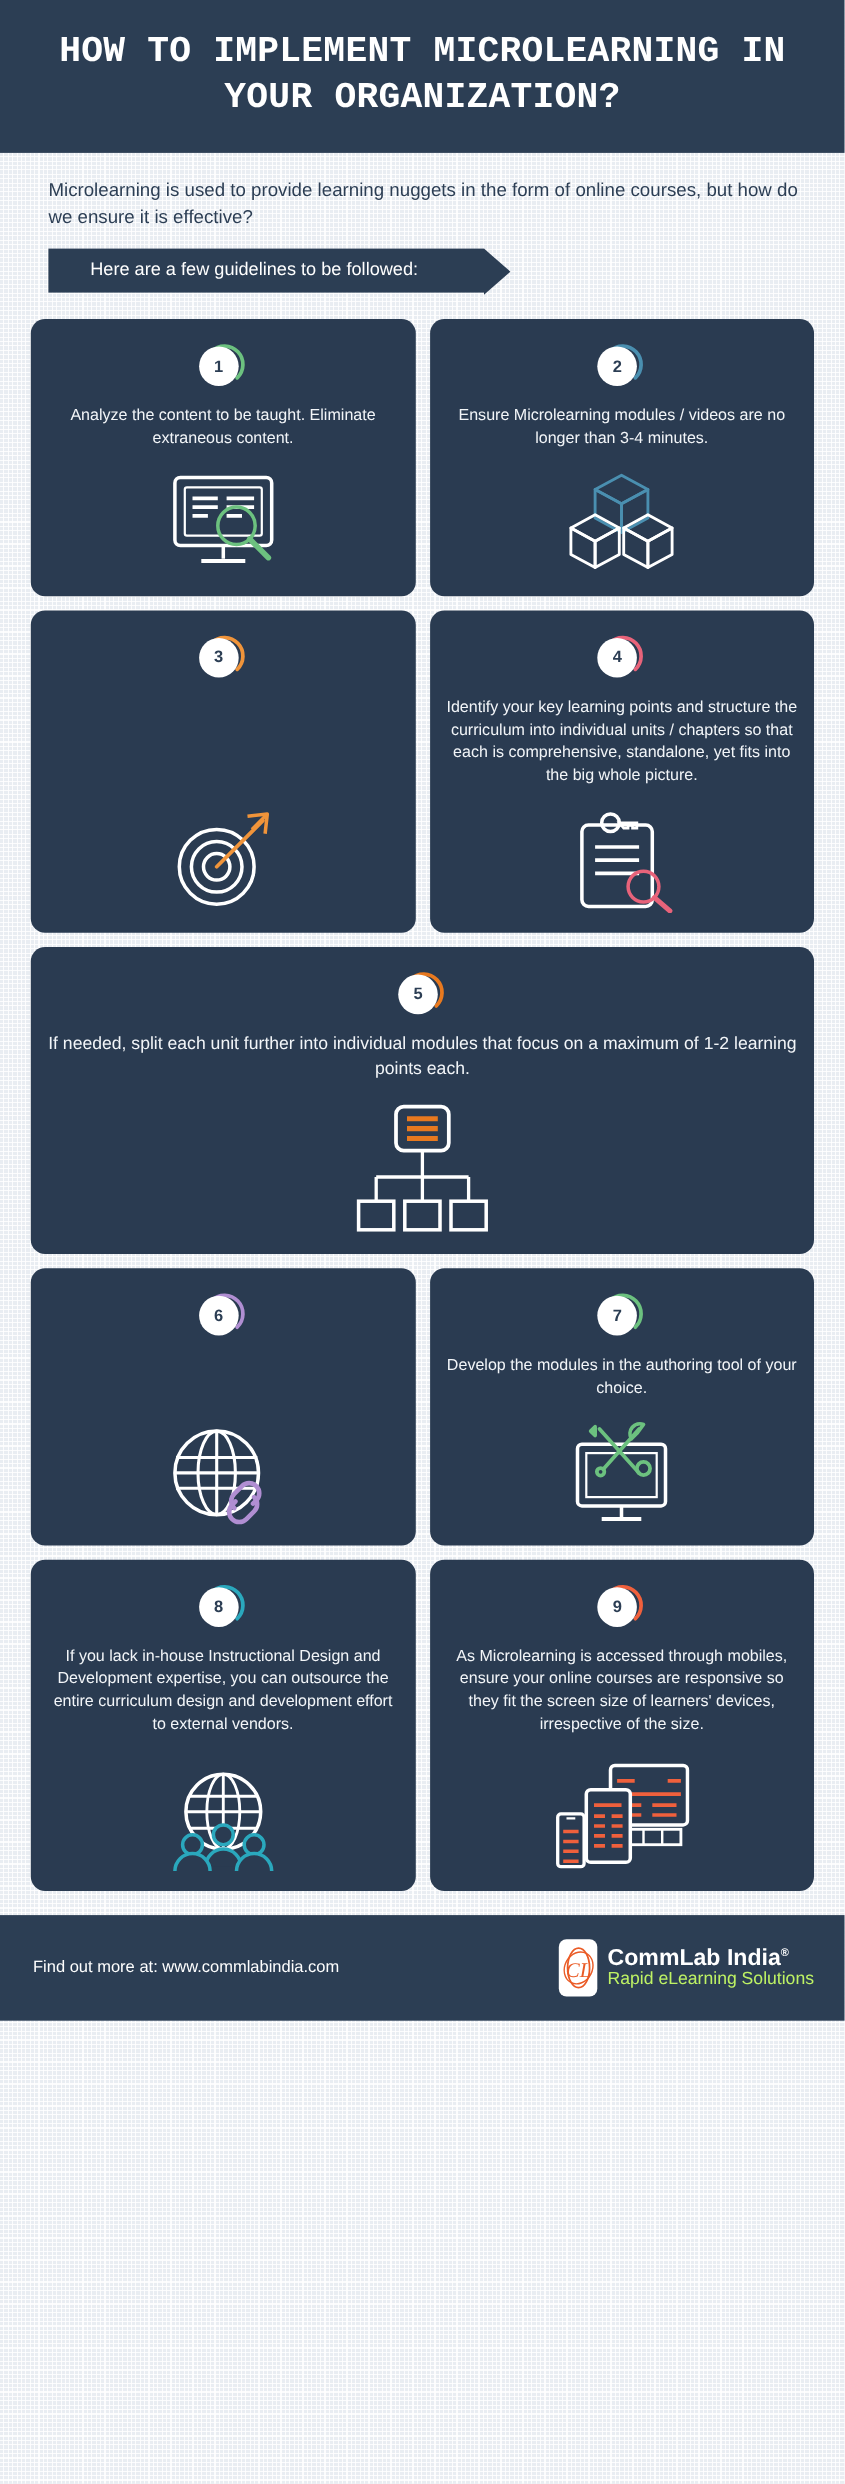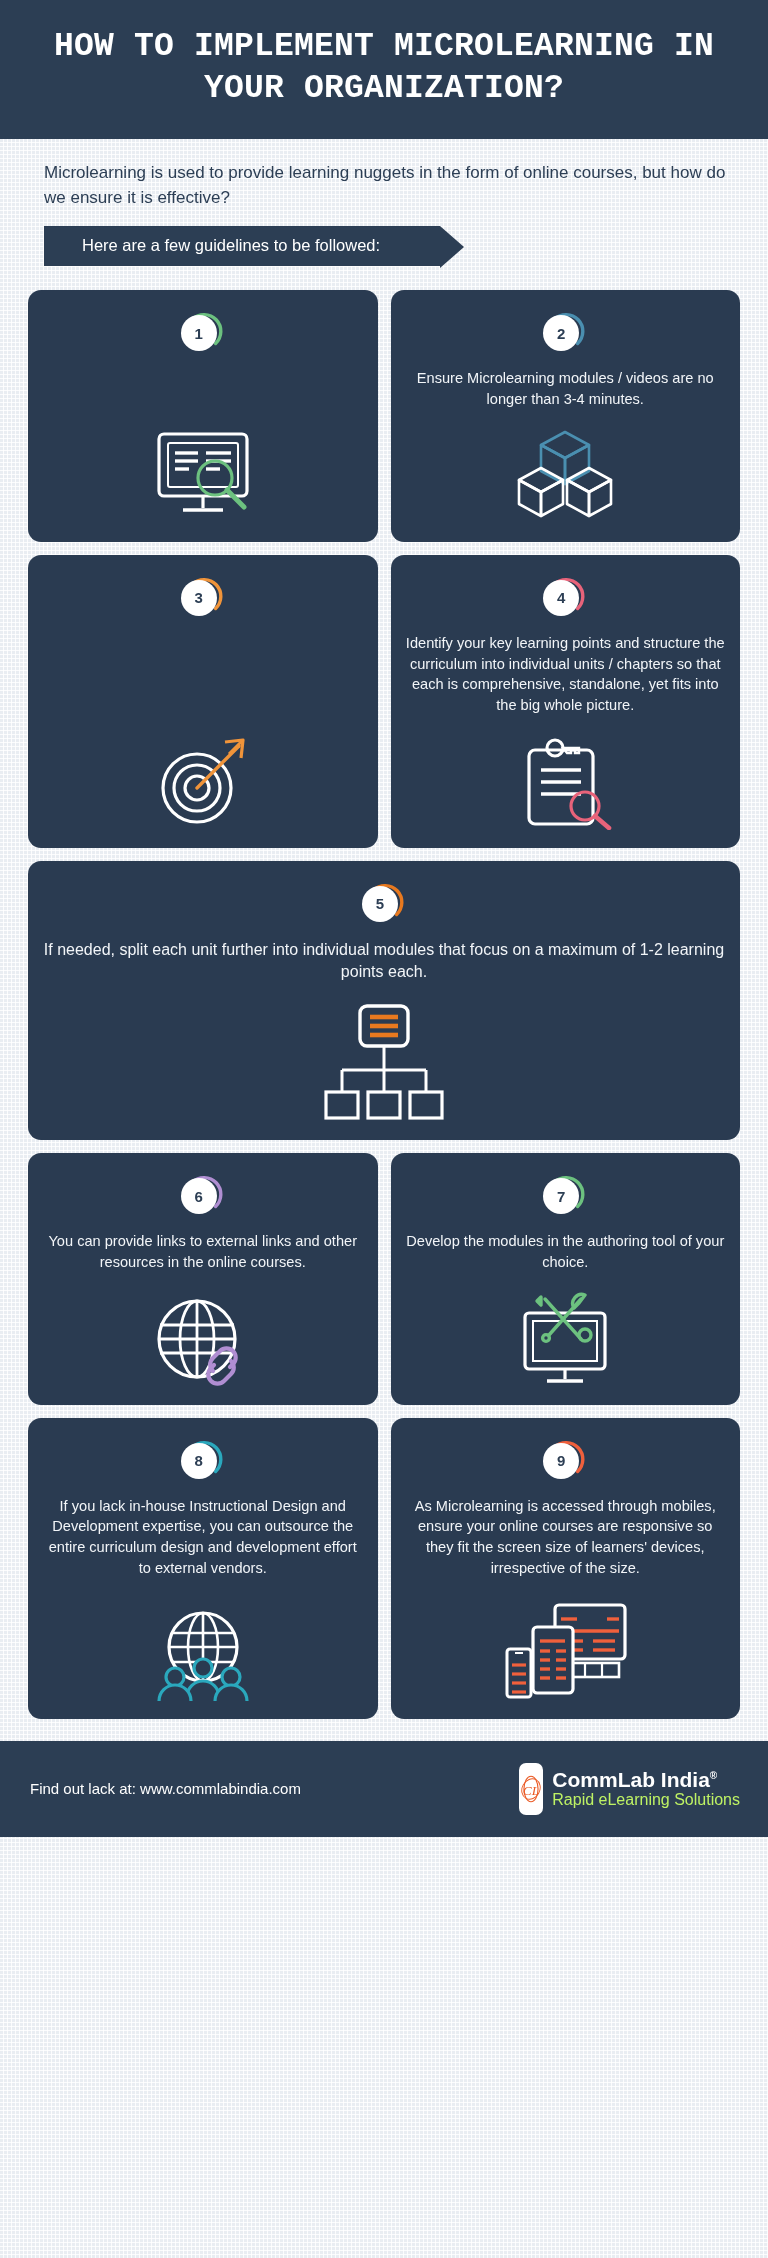--- a/index.html
+++ b/index.html
@@ -136,21 +136,21 @@
     align-items: center;
     justify-content: space-between;
     padding: 0 28px 0 30px;
   }
   .footer-text {
     color: #ffffff;
     font-size: 15px;
   }
   .logo { display: flex; align-items: center; gap: 9px; }
   .logo-mark {
-    width: 24px; height: 52px;
+    width: 35px; height: 52px;
     background: #ffffff;
     border-radius: 7px;
     display: flex; align-items: center; justify-content: center;
   }
   .logo-txt { line-height: 1.1; }
   .logo-name {
     color: #ffffff;
     font-size: 21px;
     font-weight: bold;
     white-space: nowrap;
@@ -181,20 +181,21 @@
   </div>
 
   <div class="grid" id="cards-grid">
       <div class="card">
     <div class="badge">
       <svg width="46" height="46" viewBox="0 0 46 46" aria-hidden="true">
         <path d="M 35.6 33.5 A 16 16 0 1 0 12.5 9.2" fill="none" stroke="#6cc17f" stroke-width="3.4" stroke-linecap="round"></path>
       </svg>
       <div class="num">1</div>
     </div>
+    <div class="card-text">Analyze the content to be taught. Eliminate extraneous content.</div>
     <div class="icon-box">
           <svg width="108" height="96" viewBox="0 0 108 96" aria-hidden="true">
         <rect x="10" y="6" width="88" height="62" rx="5" fill="none" stroke="#ffffff" stroke-width="3.2"></rect>
         <rect x="19" y="15" width="70" height="44" rx="2" fill="none" stroke="#ffffff" stroke-width="2"></rect>
         <line x1="26" y1="25" x2="49" y2="25" stroke="#ffffff" stroke-width="3.4"></line>
         <line x1="26" y1="33" x2="49" y2="33" stroke="#ffffff" stroke-width="3.4"></line>
         <line x1="26" y1="41" x2="40" y2="41" stroke="#ffffff" stroke-width="3.4"></line>
         <line x1="57" y1="25" x2="82" y2="25" stroke="#ffffff" stroke-width="3.4"></line>
         <line x1="57" y1="33" x2="82" y2="33" stroke="#ffffff" stroke-width="3.4"></line>
         <line x1="57" y1="41" x2="71" y2="41" stroke="#ffffff" stroke-width="3.4"></line>
@@ -295,21 +296,20 @@
       </svg>
         </div>
   </div>
       <div class="card">
     <div class="badge">
       <svg width="46" height="46" viewBox="0 0 46 46" aria-hidden="true">
         <path d="M 35.6 33.5 A 16 16 0 1 0 12.5 9.2" fill="none" stroke="#b08ed2" stroke-width="3.4" stroke-linecap="round"></path>
       </svg>
       <div class="num">6</div>
     </div>
-    <div class="card-text">You can provide links to external links and other resources in the online courses.</div>
     <div class="icon-box">
           <svg width="104" height="96" viewBox="0 0 104 96" aria-hidden="true">
         <circle cx="46" cy="48" r="38" fill="none" stroke="#ffffff" stroke-width="3.2"></circle>
         <ellipse cx="46" cy="48" rx="17" ry="38" fill="none" stroke="#ffffff" stroke-width="2.8"></ellipse>
         <line x1="46" y1="10" x2="46" y2="86" stroke="#ffffff" stroke-width="2.8"></line>
         <line x1="9" y1="34" x2="83" y2="34" stroke="#ffffff" stroke-width="2.8"></line>
         <line x1="8" y1="48" x2="84" y2="48" stroke="#ffffff" stroke-width="2.8"></line>
         <line x1="9" y1="62" x2="83" y2="62" stroke="#ffffff" stroke-width="2.8"></line>
         <g fill="none" stroke="#b08ed2" stroke-width="4.2" stroke-linecap="round">
           <path d="M62 80 a9 9 0 0 1 0 -13 l7 -7 a9 9 0 0 1 13 13 l-3 3"></path>
@@ -409,21 +409,21 @@
         <line x1="9" y1="68" x2="23" y2="68" stroke="#f0603c" stroke-width="3.2"></line>
         <line x1="9" y1="77" x2="23" y2="77" stroke="#f0603c" stroke-width="3.2"></line>
         <line x1="9" y1="86" x2="23" y2="86" stroke="#f0603c" stroke-width="3.2"></line>
         <line x1="9" y1="95" x2="23" y2="95" stroke="#f0603c" stroke-width="3.2"></line>
       </svg>
         </div>
   </div>
     </div>
 
   <div class="footer">
-    <div class="footer-text">Find out lack at: www.commlabindia.com</div>
+    <div class="footer-text">Find out more at: www.commlabindia.com</div>
     <div class="logo">
       <div class="logo-mark">
         <svg width="34" height="42" viewBox="0 0 34 42" aria-hidden="true">
           <ellipse cx="17" cy="21" rx="10" ry="18" fill="none" stroke="#ea5b26" stroke-width="1.6"></ellipse>
           <ellipse cx="17" cy="21" rx="15" ry="12.5" fill="none" stroke="#ea5b26" stroke-width="1.3" transform="rotate(-62 17 21)"></ellipse>
           <text x="17" y="29" text-anchor="middle" font-family="Liberation Serif, serif" font-style="italic" font-size="19" fill="#ea5b26">CL</text>
         </svg>
       </div>
       <div class="logo-txt">
         <div class="logo-name">

